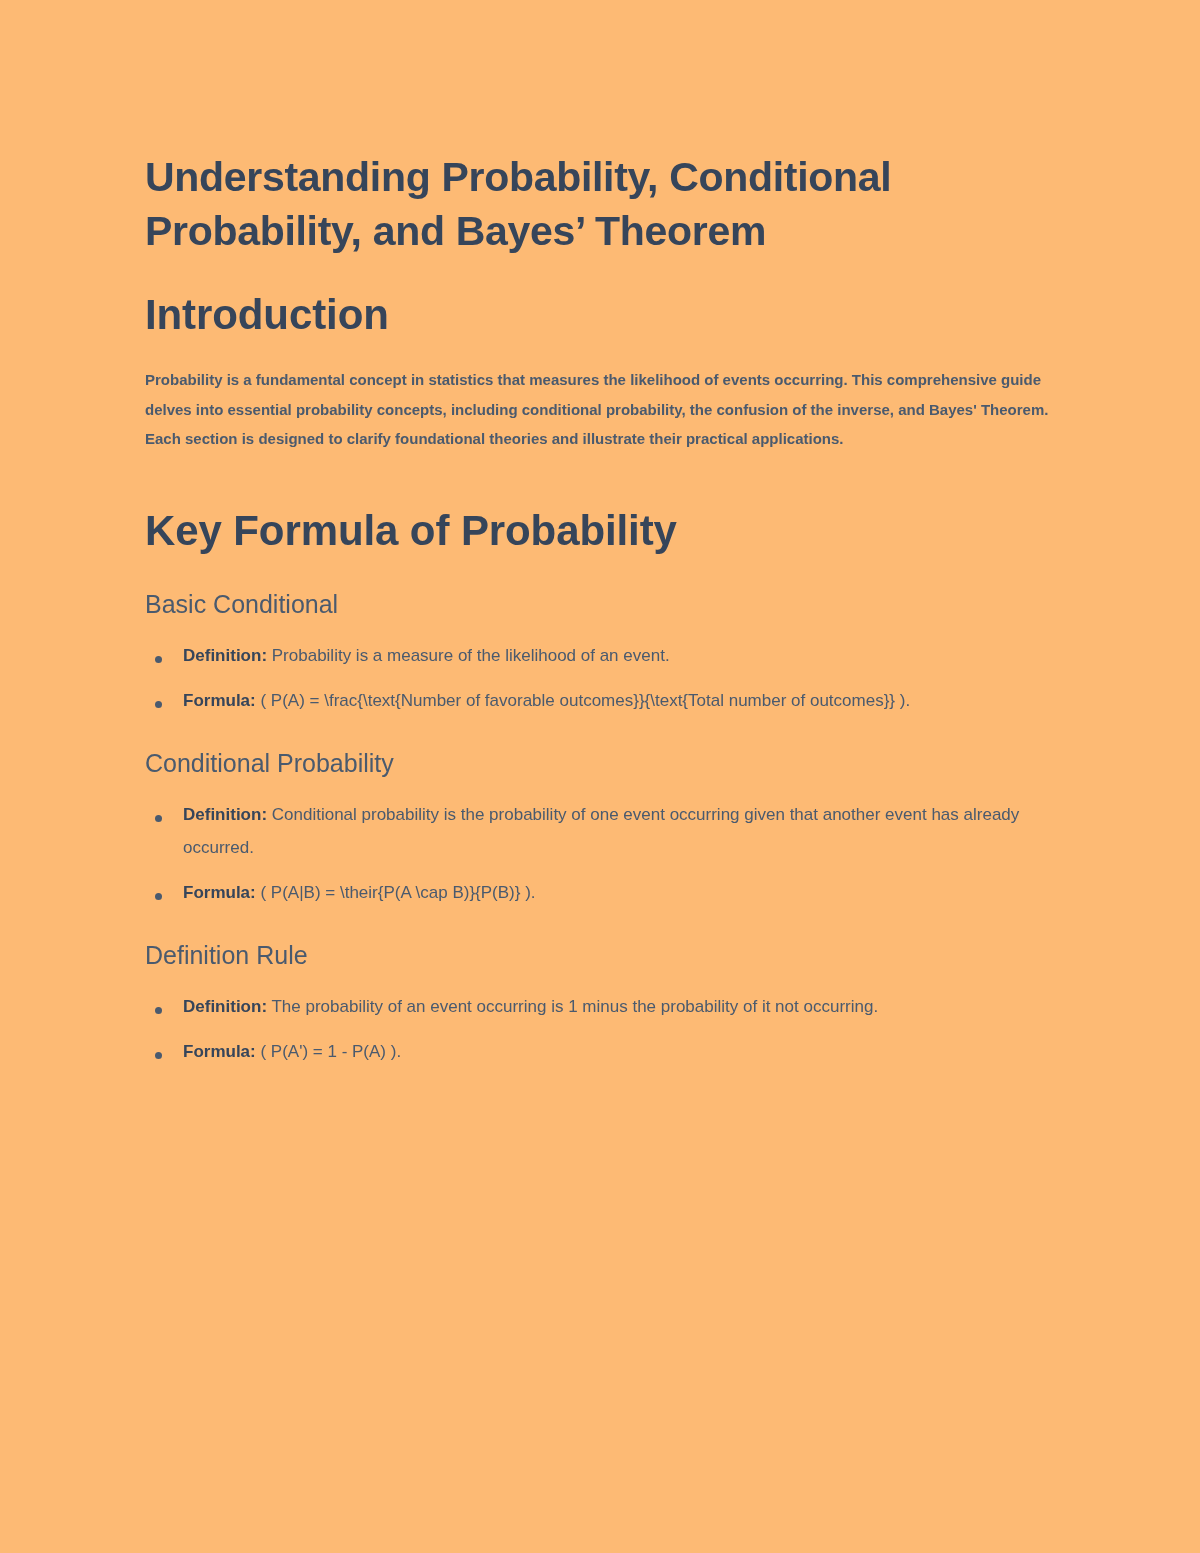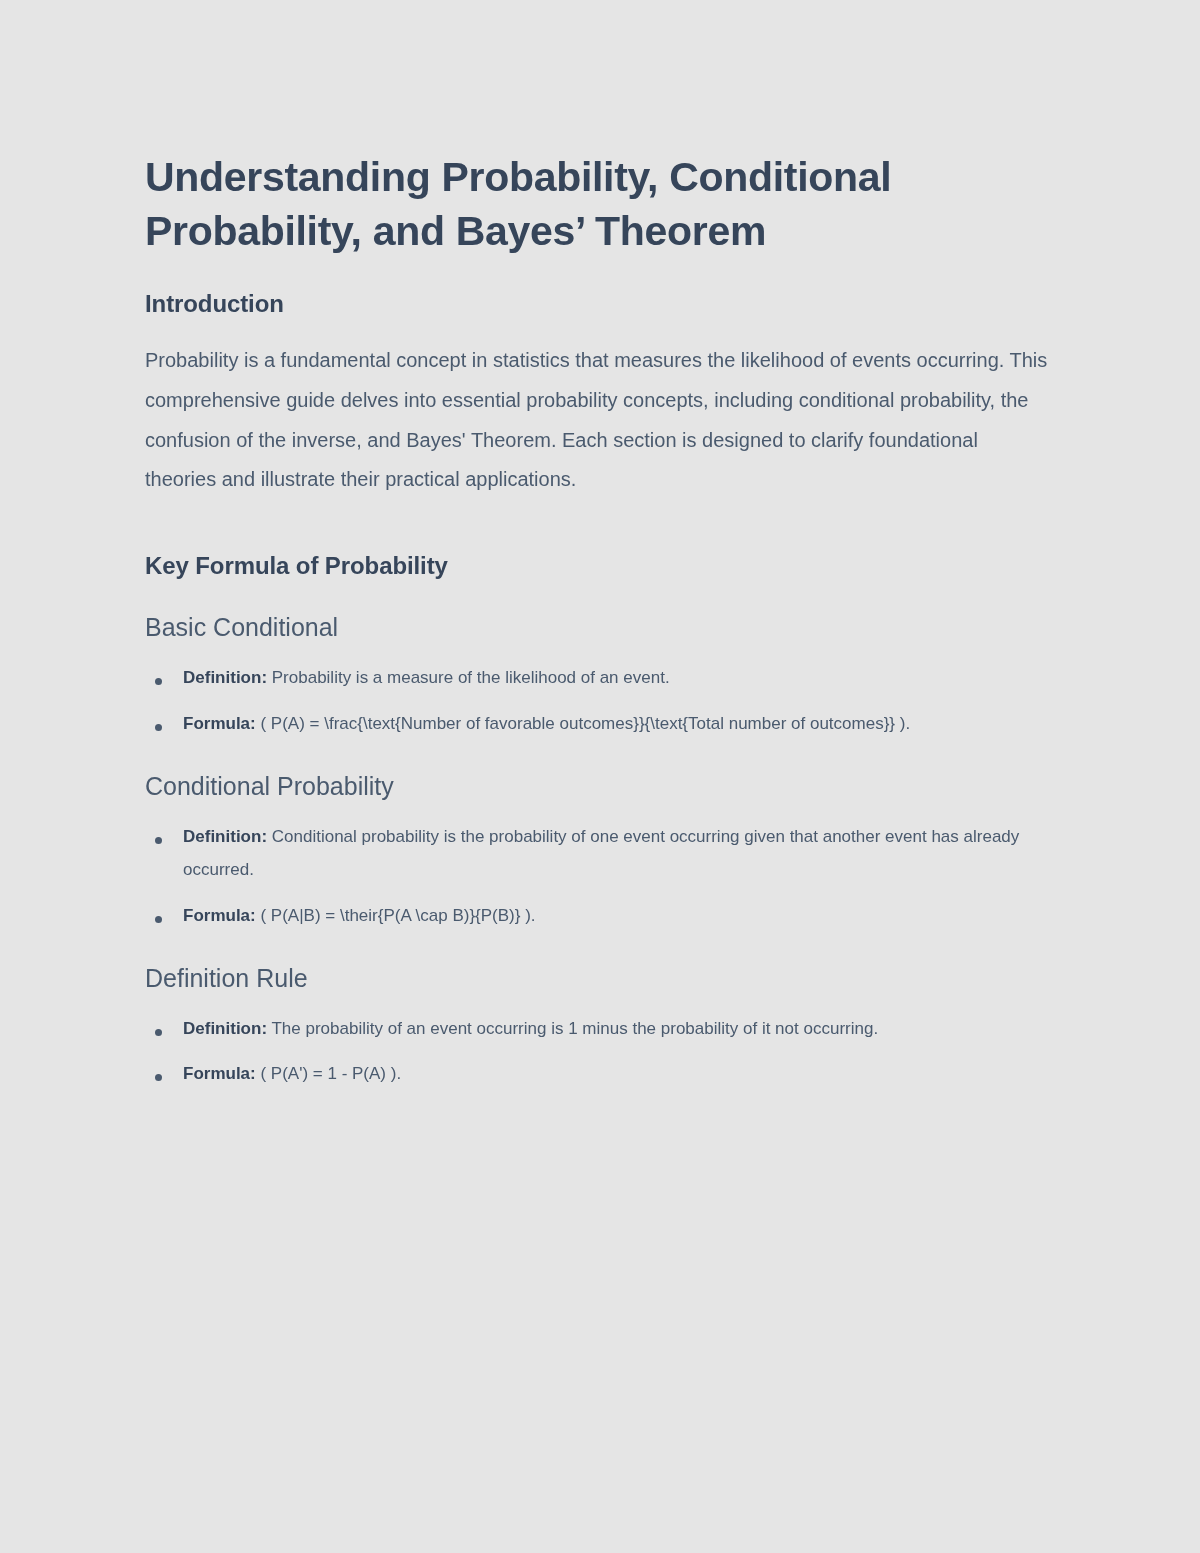--- a/index.html
+++ b/index.html
@@ -11,60 +11,60 @@
   body {
     width: 1200px;
     min-height: 1553px;
     font-family: "Liberation Sans", sans-serif;
     -webkit-font-smoothing: antialiased;
   }
 
   .page {
     width: 1200px;
     min-height: 1553px;
-    background: #e5e5e5;
+    background: #fdba74;
     box-sizing: border-box;
     padding: 150px 150px 60px 145px;
   }
 
   .doc-title {
     margin: 0 0 30px 0;
     font-size: 41px;
     line-height: 1.32;
     font-weight: 700;
     letter-spacing: -0.3px;
     color: #36455a;
   }
 
   h2.section-heading {
     margin: 50px 0 22px 0;
-    font-size: 24px;
+    font-size: 42px;
     line-height: 1.3;
     font-weight: 700;
     letter-spacing: -0.1px;
     color: #36455a;
   }
 
   h2.section-heading.first {
     margin-top: 26px;
   }
 
   h3.subsection-heading {
     margin: 30px 0 18px 0;
     font-size: 25px;
     line-height: 1.3;
     font-weight: 400;
     color: #4a5a6e;
   }
 
   p.body-text {
     margin: 0 0 10px 0;
-    font-size: 20px;
+    font-size: 15px;
     line-height: 1.98;
-    font-weight: 400;
+    font-weight: 700;
     color: #4a5a6e;
   }
 
   ul.bullet-list {
     list-style: none;
     margin: 0 0 6px 0;
     padding: 0;
   }
 
   ul.bullet-list > li {

